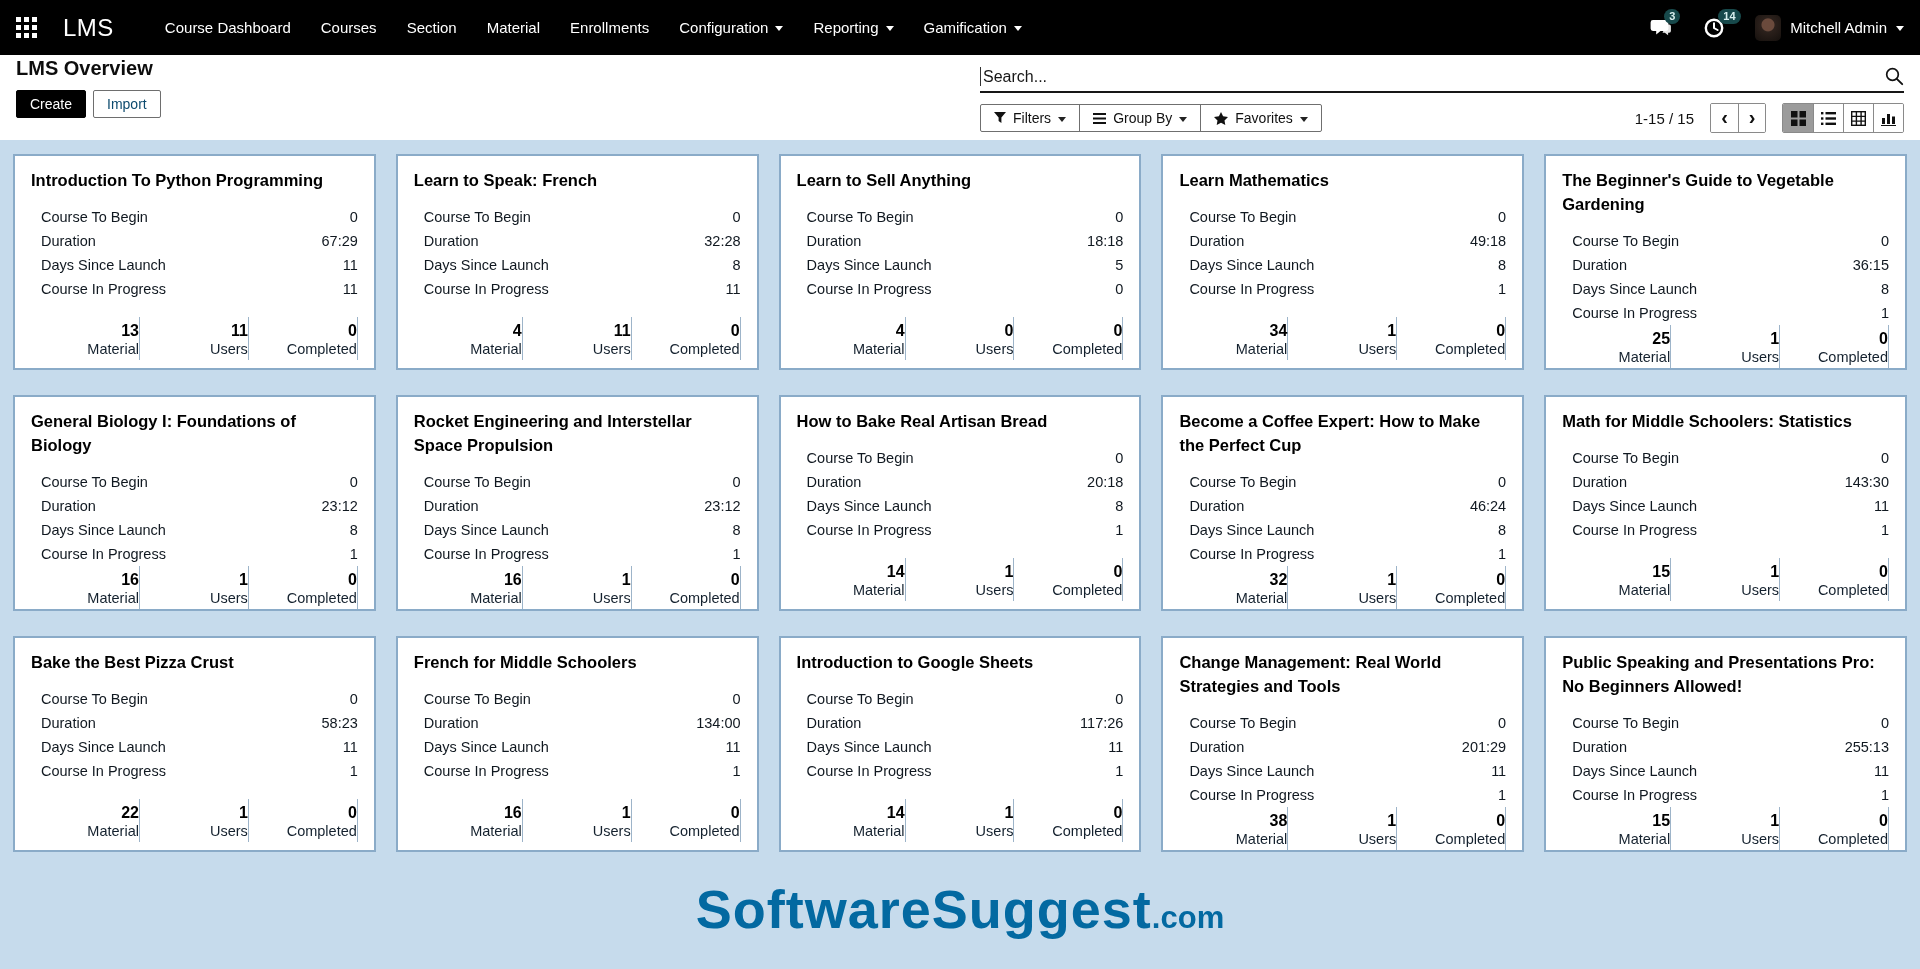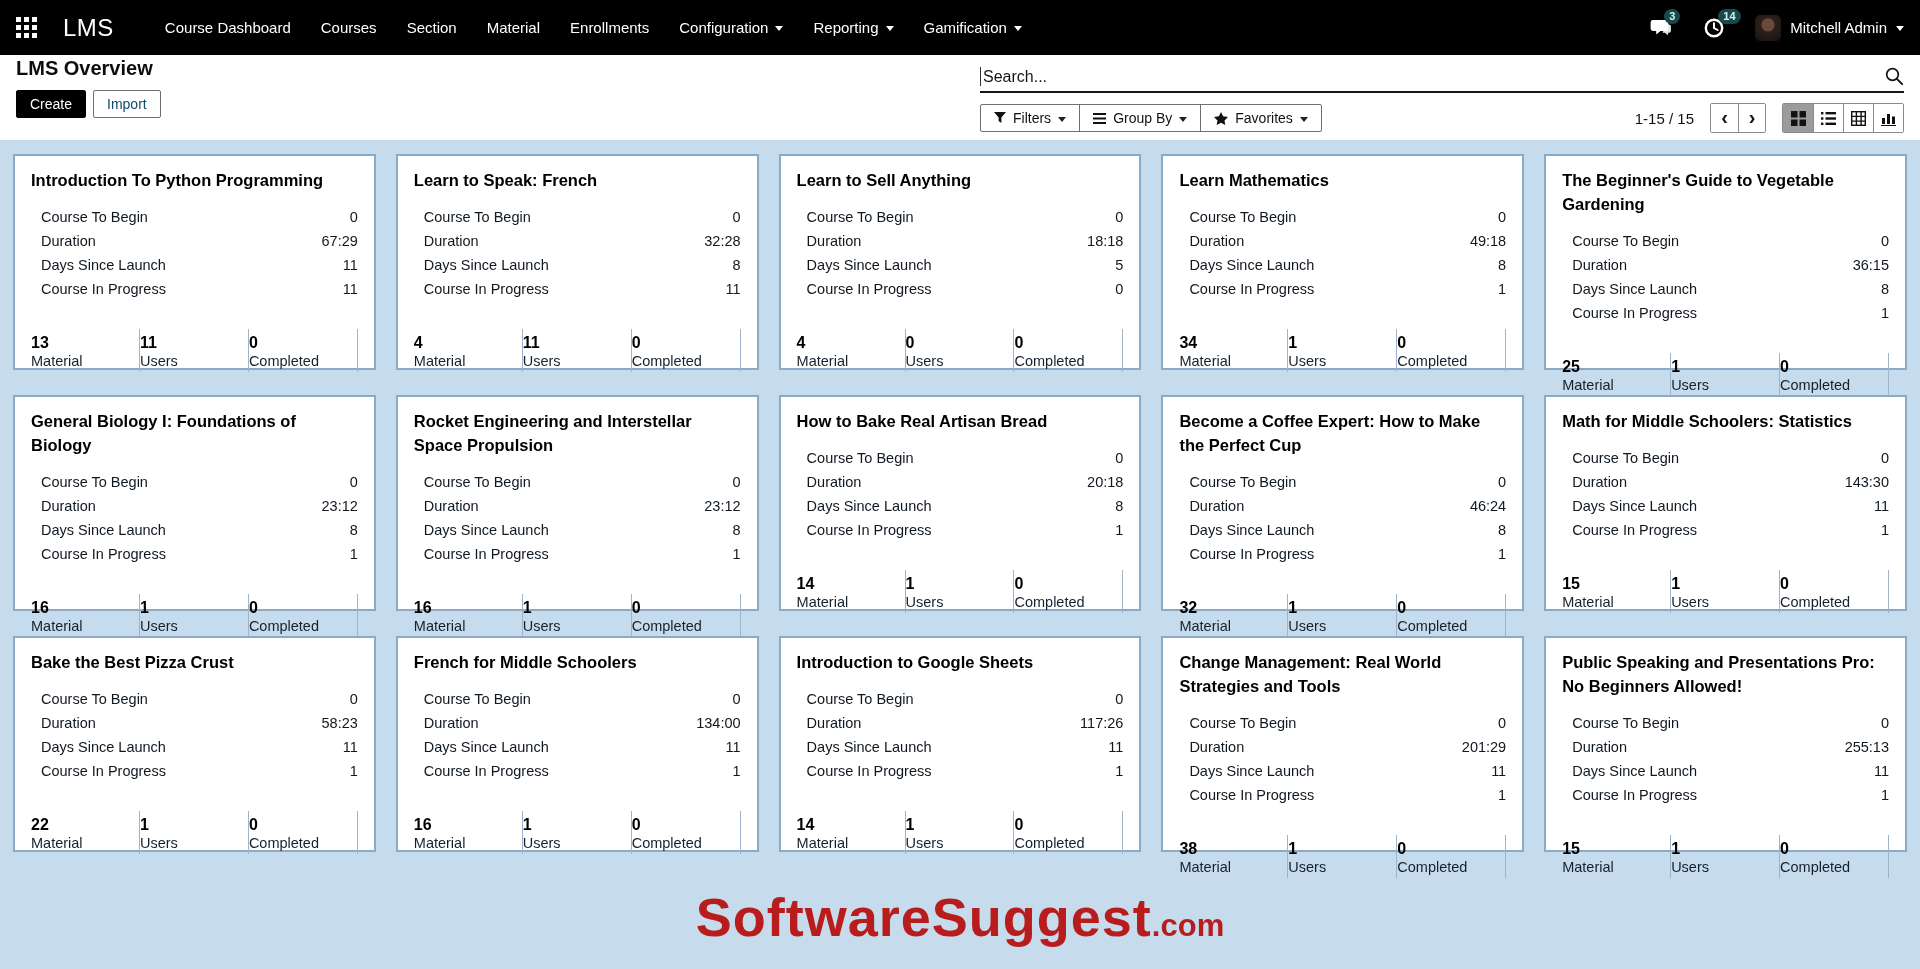--- a/index.html
+++ b/index.html
@@ -54,25 +54,25 @@
 
   
   .content { height:829px; background:#c6dbec; padding:14px 13px 0; }
   .kanban-grid { display:grid; grid-template-columns:repeat(5,1fr); grid-auto-rows:216px; gap:25px 20px; }
   .card { background:#fff; border:2px solid #8aabc8; display:flex; flex-direction:column; padding:12px 16px 8px; cursor:pointer; }
   .card-title { font-size:16.5px; font-weight:700; color:#000; line-height:24px; margin-bottom:13px; }
   .stat-row { display:flex; justify-content:space-between; font-size:14.5px; line-height:24px; color:#101820; }
   .stat-label { padding-left:10px; }
   .stat-value { text-align:right; }
   .card-footer { margin-top:auto; display:flex; }
-  .fcell { flex:1; text-align:left; border-right:1px solid #9db4c9; padding:4px 0 2px;margin-top:28px; }
+  .fcell { flex:1; text-align:right; border-right:1px solid #9db4c9; padding:4px 0 2px; }
   .fnum { font-size:16px; font-weight:700; line-height:19px; color:#000; }
   .flabel { font-size:14.5px; line-height:18px; color:#14212e; }
 
-  .watermark { text-align:center; margin-top:34px; font-weight:700; color:#b91c1c; letter-spacing:1px;
+  .watermark { text-align:center; margin-top:26px; font-weight:700; color:#0369a1; letter-spacing:1px;
                font-size:54px; user-select:none; }
   .watermark .suffix { font-size:31px; letter-spacing:0; }
 </style>
 </head>
 <body>
 
 <div class="navbar">
   <span class="apps-icon">
     <svg width="21" height="21" viewBox="0 0 21 21">
       <g fill="#fff">

